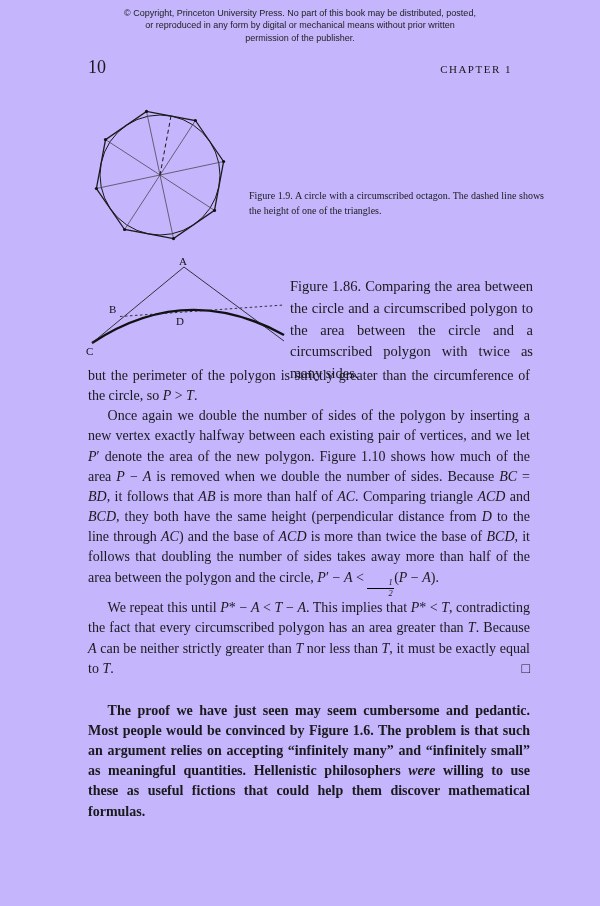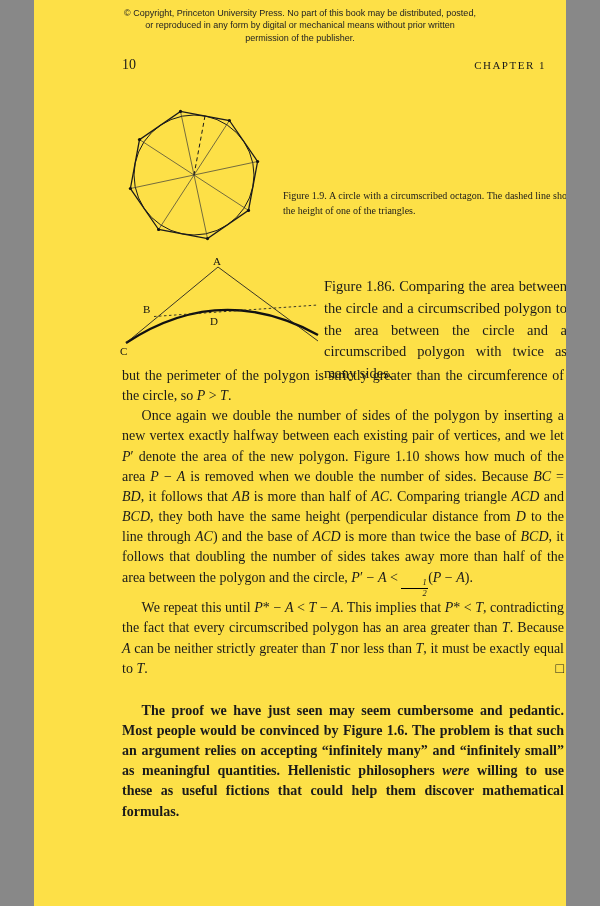--- a/index.html
+++ b/index.html
@@ -1,35 +1,35 @@
 <!DOCTYPE html>
 <html><head>
 <meta charset="utf-8">
 <style>
   html,body{margin:0;padding:0;background:#888;}
   .page{
     position:relative;
-    width:532px;height:906px;
+    width:600px;height:906px;
     margin:0 auto;
-    background:#fde047;
+    background:#c4b5fd;
     font-family:"Liberation Serif", serif;
     color:#1a1a1a;
     overflow:hidden;
   }
   .copyright{
     position:absolute;top:7px;left:50%;transform:translateX(-50%);
     width:352px;
     font-family:"Liberation Sans", sans-serif;
     font-size:9px;line-height:1.38;text-align:center;color:#222;
   }
   .header{
     position:absolute;top:57px;left:88px;width:424px;
     display:flex;justify-content:space-between;align-items:baseline;
   }
-  .page-num{font-size:14px;}
+  .page-num{font-size:18px;}
   .chapter{font-size:11px;letter-spacing:1.5px;}
   .fig1-art{position:absolute;top:100px;left:85px;}
   .fig1-caption{
     position:absolute;top:188px;left:237px;width:295px;
     font-size:10px;line-height:1.5;text-align:justify;margin-left:12px;
   }
   .fig2-art{position:absolute;top:255px;left:86px;}
   .fig2-caption{
     position:absolute;top:276px;left:290px;width:243px;
     font-size:14.5px;line-height:1.5;text-align:justify;

